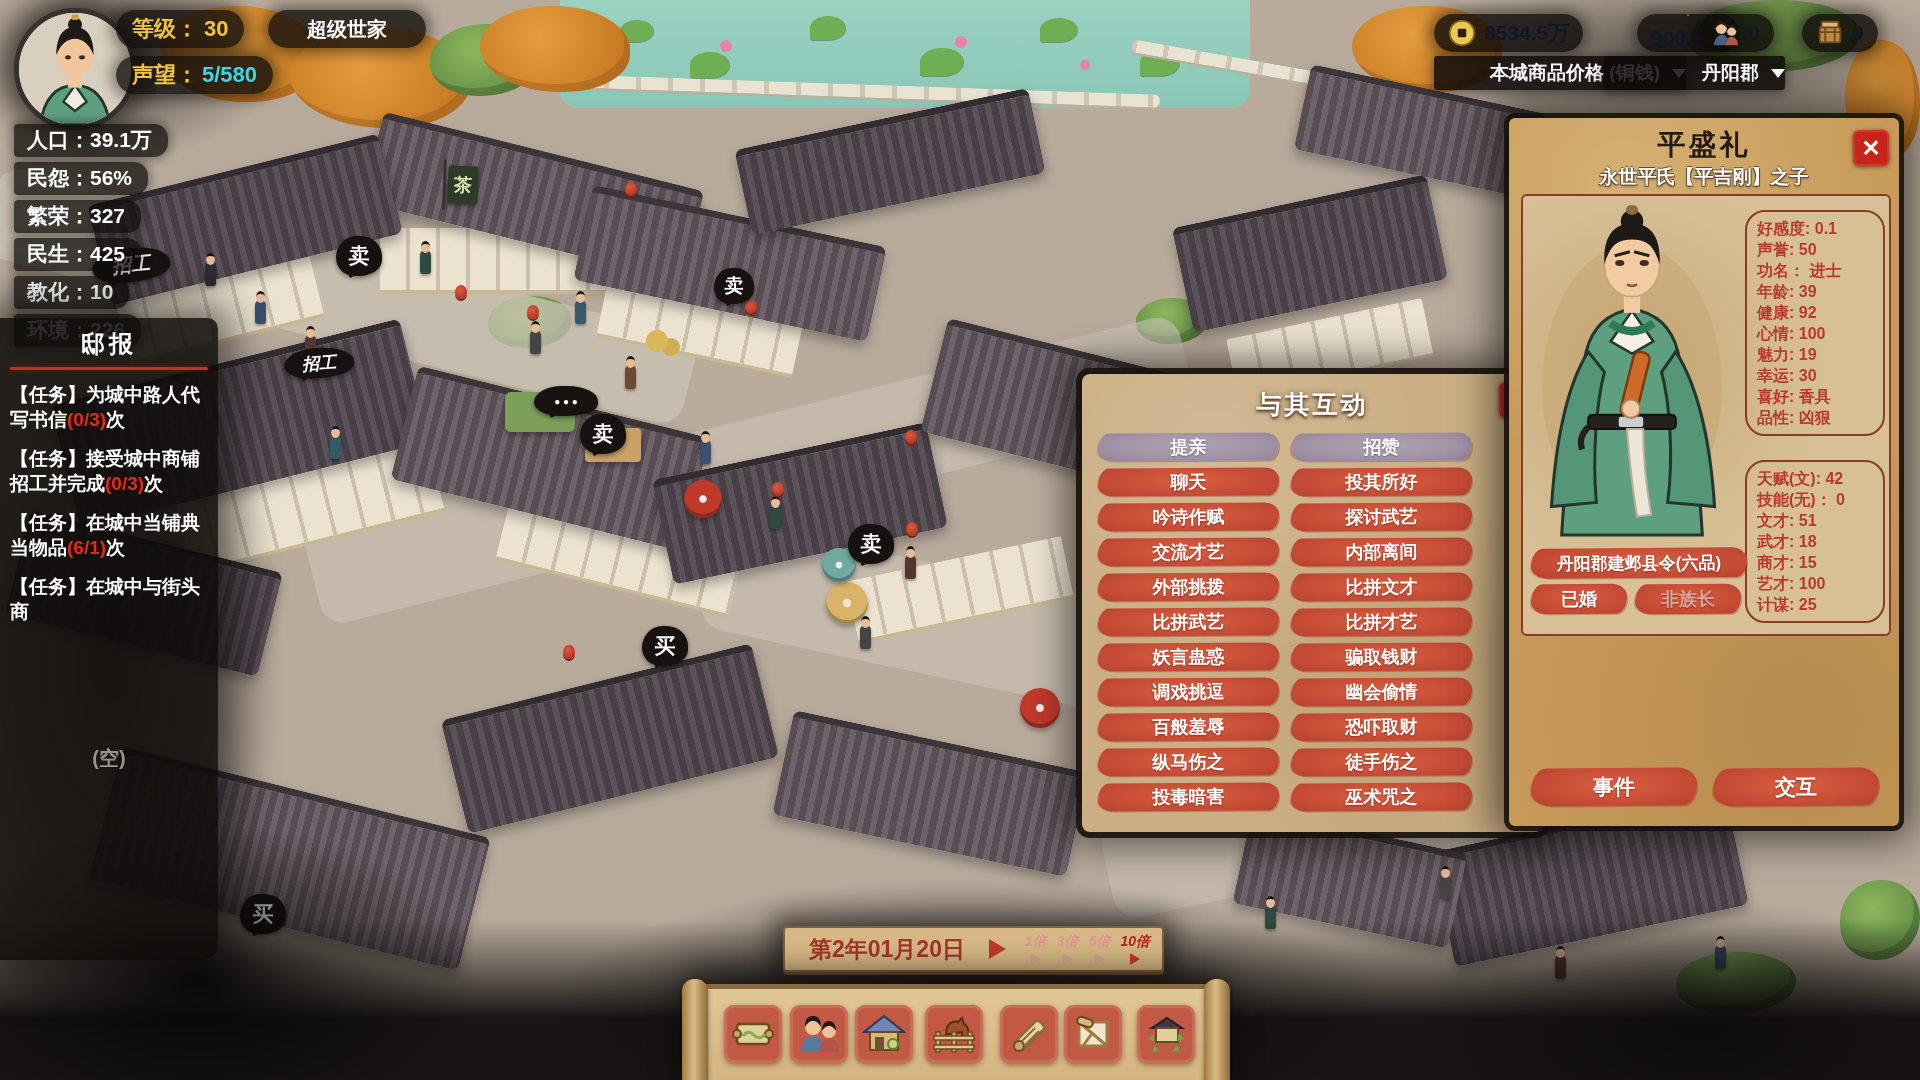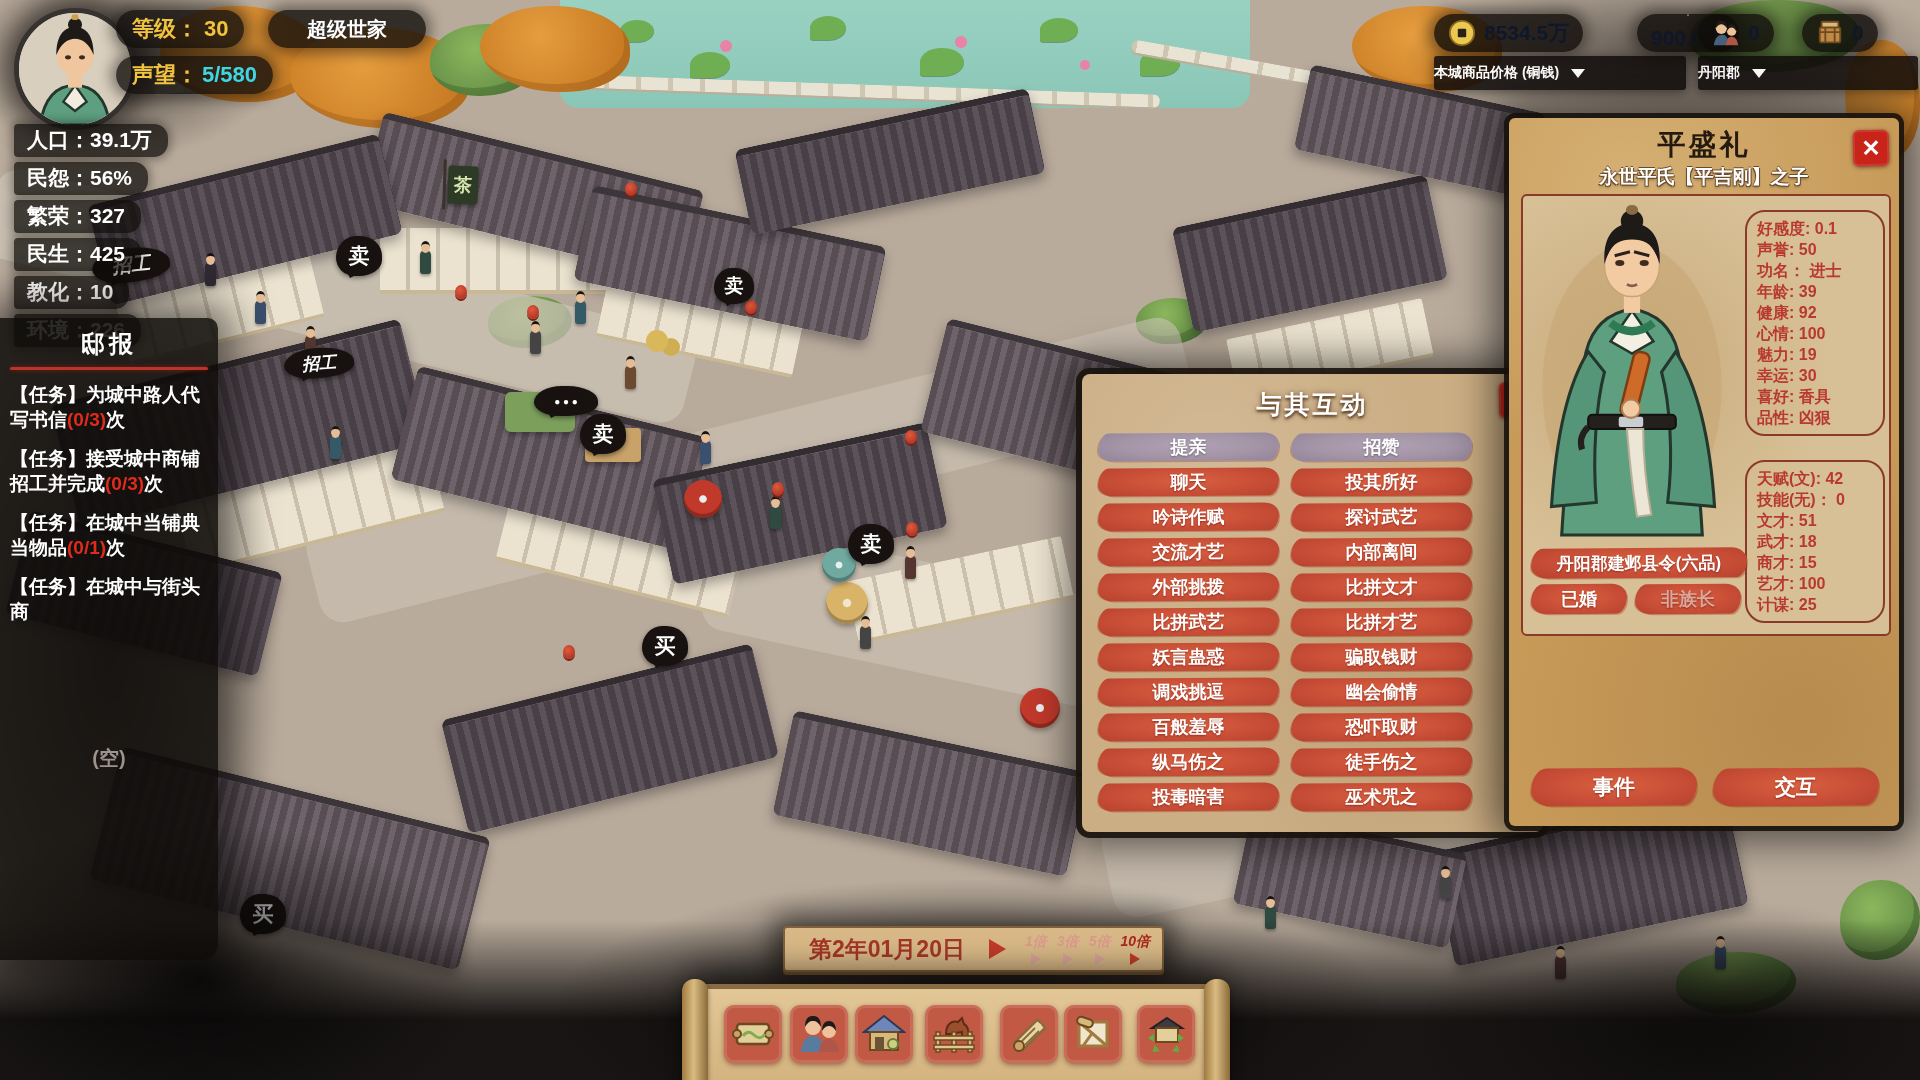--- a/index.html
+++ b/index.html
@@ -59,21 +59,21 @@
   .gaz-line{height:3px;background:#bc3428;border-radius:2px;margin:7px 10px 12px;box-shadow:0 0 5px #7e1f16;}
   .task{font-size:19px;font-weight:bold;line-height:1.34;margin:0 10px 13px;}
   .task .prog{color:#e02b1b;}
   .empty-lab{position:absolute;top:427px;width:100%;text-align:center;color:#9c948a;font-size:20px;font-weight:bold;}
 
   
   .res-strip{position:absolute;top:14px;height:38px;background:rgba(16,12,10,.82);border-radius:19px;
     display:flex;align-items:center;gap:8px;padding:0 14px;color:#0f172a;font-weight:bold;font-size:21px;
     box-shadow:0 0 14px 5px rgba(12,9,7,.45);}
   .dd{position:absolute;top:56px;height:34px;background:rgba(16,12,10,.85);display:flex;align-items:center;
-    justify-content:flex-start;gap:12px;color:#fff;font-weight:bold;font-size:14px;border-radius:3px;
+    justify-content:flex-end;gap:12px;color:#fff;font-weight:bold;font-size:19px;border-radius:3px;
     box-shadow:0 2px 12px rgba(10,8,6,.5);cursor:pointer;}
   .caret{width:0;height:0;border-left:7px solid transparent;border-right:7px solid transparent;border-top:9px solid #fff;}
 
   
   .brush{position:relative;border:none;cursor:pointer;color:#fff;font-weight:bold;
     font-family:"Liberation Sans","DejaVu Sans",sans-serif;
     background:radial-gradient(ellipse at 50% 45%,#d8603f 0%,#c94e37 55%,#b5422d 100%);
     border-radius:16px 20px 15px 21px/24px 16px 22px 15px;transform:rotate(-.4deg);
     box-shadow:2px 2px 0 -1px rgba(150,50,30,.35),-2px 1px 0 -1px rgba(150,50,30,.3);
     display:flex;align-items:center;justify-content:center;
@@ -322,21 +322,21 @@
   <div class="abs gazette" style="left:0;top:318px;width:218px;height:642px;">
     <div class="gaz-title">邸报</div>
     <div class="gaz-line"></div>
     <div class="task">
       <span>【任务】为城中路人代写书信</span><span class="prog">(0/3)</span><span>次</span>
     </div>
     <div class="task">
       <span>【任务】接受城中商铺招工并完成</span><span class="prog">(0/3)</span><span>次</span>
     </div>
     <div class="task">
-      <span>【任务】在城中当铺典当物品</span><span class="prog">(0/1)</span><span>次</span>
+      <span>【任务】在城中当铺典当物品</span><span class="prog">(6/1)</span><span>次</span>
     </div>
     <div class="task">
       <span>【任务】在城中与街头商</span><span class="prog"></span><span></span>
     </div>
     <div class="empty-lab">(空)</div>
   </div>
 
   <div class="res-strip" style="left:1434px;">
     <svg width="28" height="28" viewBox="0 0 30 30">
       <circle cx="15" cy="15" r="13" fill="#eac94e" stroke="#8a6a1e" stroke-width="2"></circle>
@@ -367,21 +367,21 @@
       <rect x="4" y="9" width="22" height="16" rx="2" fill="#c08a46" stroke="#6e4a1e" stroke-width="2"></rect>
       <path d="M4 14 h22 M10 9 v16 M20 9 v16" stroke="#6e4a1e" stroke-width="2"></path>
       <rect x="6" y="3" width="18" height="6" rx="1" fill="#d9b878" stroke="#6e4a1e" stroke-width="2"></rect>
     </svg>
     <span>0</span>
   </div>
   <div class="dd" style="left:1434px;width:252px;">
     <span>本城商品价格 (铜钱)</span>
     <span class="caret"></span>
   </div>
-  <div class="dd" style="left:1698px;width:220px;">
+  <div class="dd" style="left:1604px;width:181px;">
     <span>丹阳郡</span>
     <span class="caret"></span>
   </div>
 
   <div class="abs modal" style="left:1082px;top:374px;width:461px;height:458px;">
     <div class="modal-title">与其互动</div>
     <button class="close-btn" style="right:8px;top:8px;">✕</button>
     <div class="irows">
       <div class="irow">
         <button class="brush grey">提亲</button>

